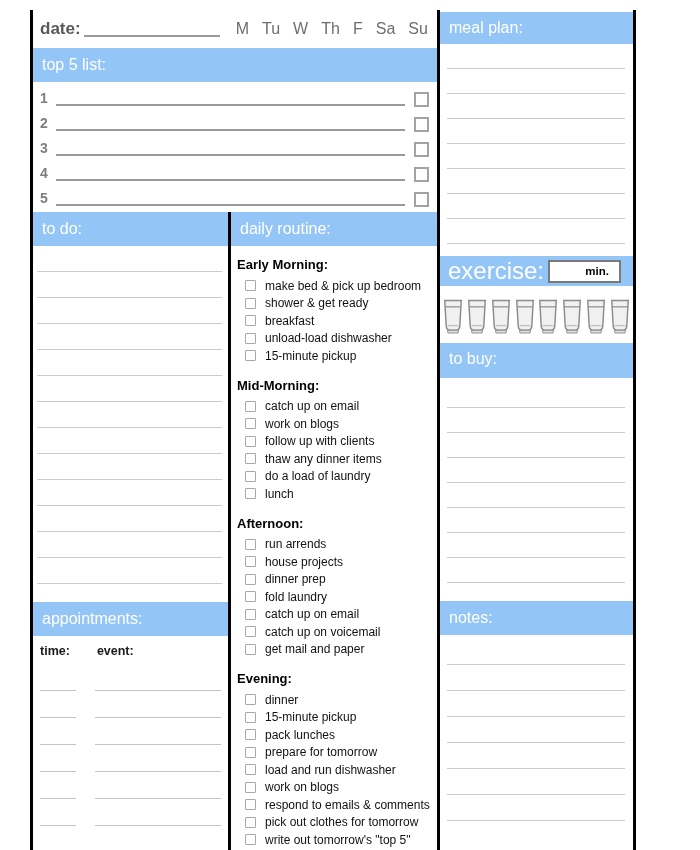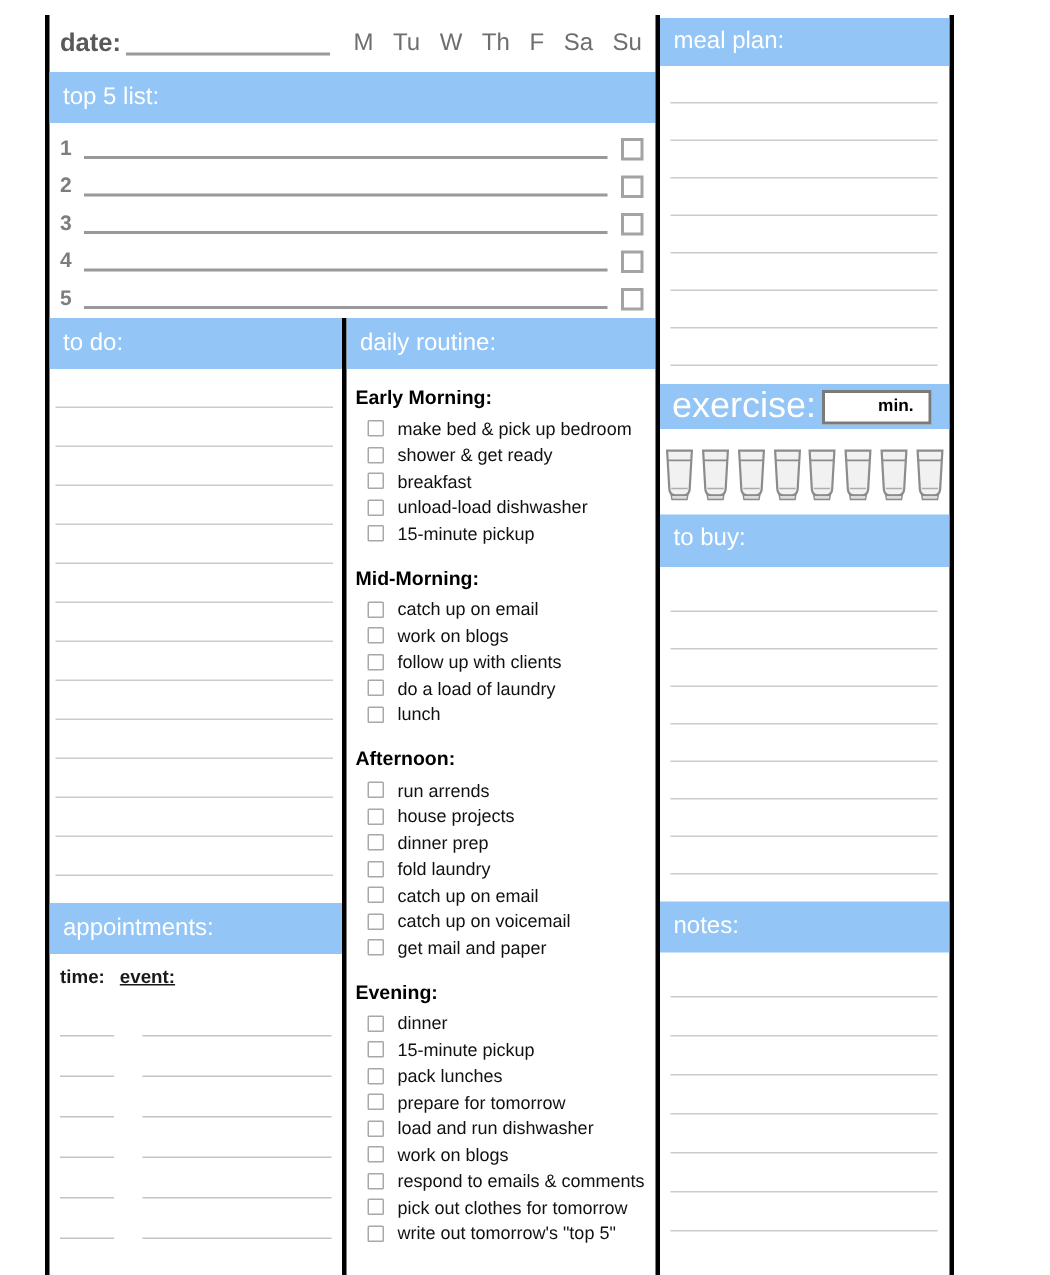--- a/index.html
+++ b/index.html
@@ -35,21 +35,21 @@
   .todo-col { width:195px; display:flex; flex-direction:column; overflow:hidden; }
   .routine-col { flex:1; overflow:hidden; }
 
   .ruled { padding:0 6px 0 4px; }
   .line-row { height:26px; border-bottom:1.5px solid var(--rule-light); }
   .ruled-right { padding:0 8px 0 7px; }
   .line-row-r { height:25px; border-bottom:1.5px solid var(--rule-light); }
 
   .todo-col .banner.appts { margin-top:18px; }
   .appt-headers { display:flex; padding:8px 0 0 7px; font-size:12.5px; font-weight:bold; color:#1a1a1a; }
-  .appt-headers .event-h { margin-left:10px;text-decoration:underline; }
+  .appt-headers .event-h { margin-left:27px; }
   .appt-rows { padding:6px 7px 0 7px; }
   .appt-row { height:27px; display:flex; align-items:flex-end; }
   .appt-time-line { width:36px; border-bottom:1.5px solid #c3c3c3; height:1px; }
   .appt-event-line { flex:1; margin-left:19px; border-bottom:1.5px solid #c3c3c3; height:1px; }
 
   
   .routine-body { padding:11px 4px 0 6px; overflow:hidden; }
   .routine-group { margin-bottom:13px; }
   .group-heading { font-size:13px; font-weight:bold; color:#000; margin-bottom:5px; }
   .routine-item { display:flex; align-items:center; height:17.5px; padding-left:8px;
@@ -258,20 +258,24 @@
                     <div class="routine-item">
                       <span class="checkbox-sm"></span>
                       <span class="routine-label">work on blogs</span>
                     </div>
 
                     <div class="routine-item">
                       <span class="checkbox-sm"></span>
                       <span class="routine-label">follow up with clients</span>
                     </div>
 
+                    <div class="routine-item">
+                      <span class="checkbox-sm"></span>
+                      <span class="routine-label">thaw any dinner items</span>
+                    </div>
 
                     <div class="routine-item">
                       <span class="checkbox-sm"></span>
                       <span class="routine-label">do a load of laundry</span>
                     </div>
 
                     <div class="routine-item">
                       <span class="checkbox-sm"></span>
                       <span class="routine-label">lunch</span>
                     </div>

